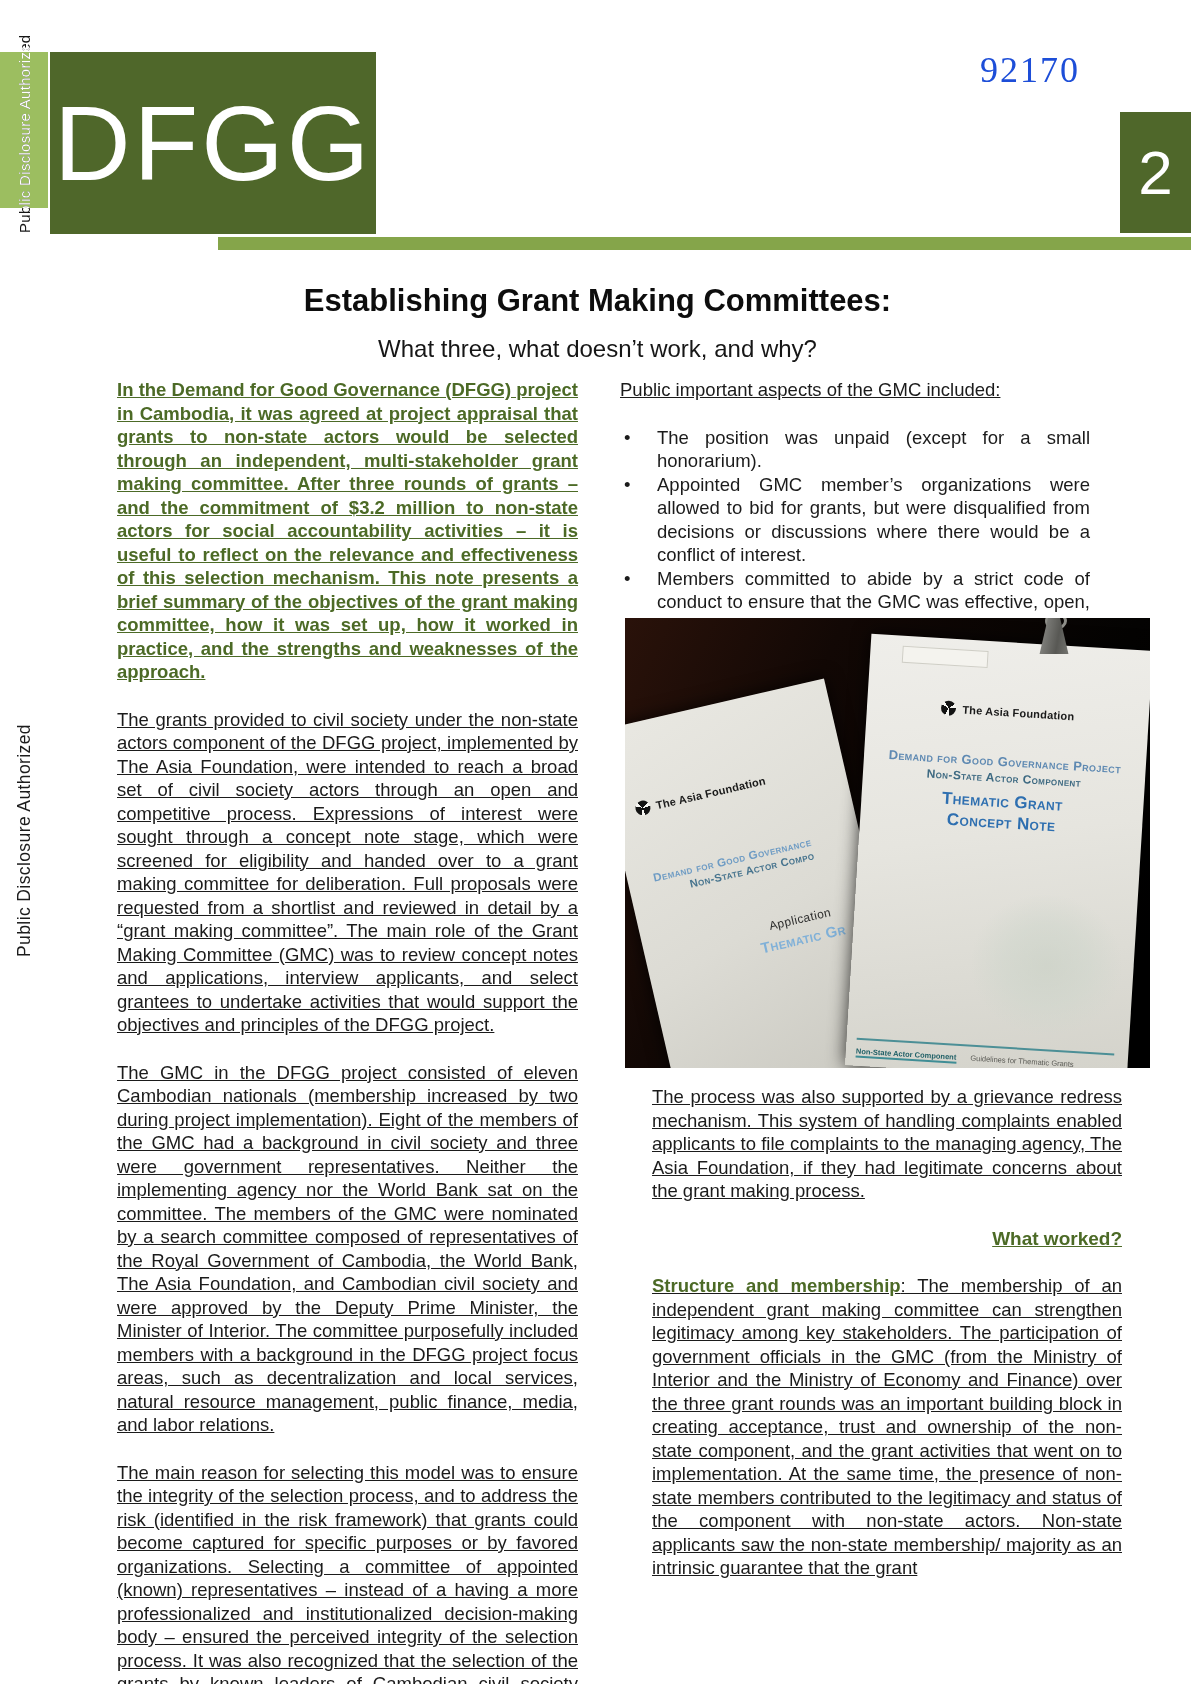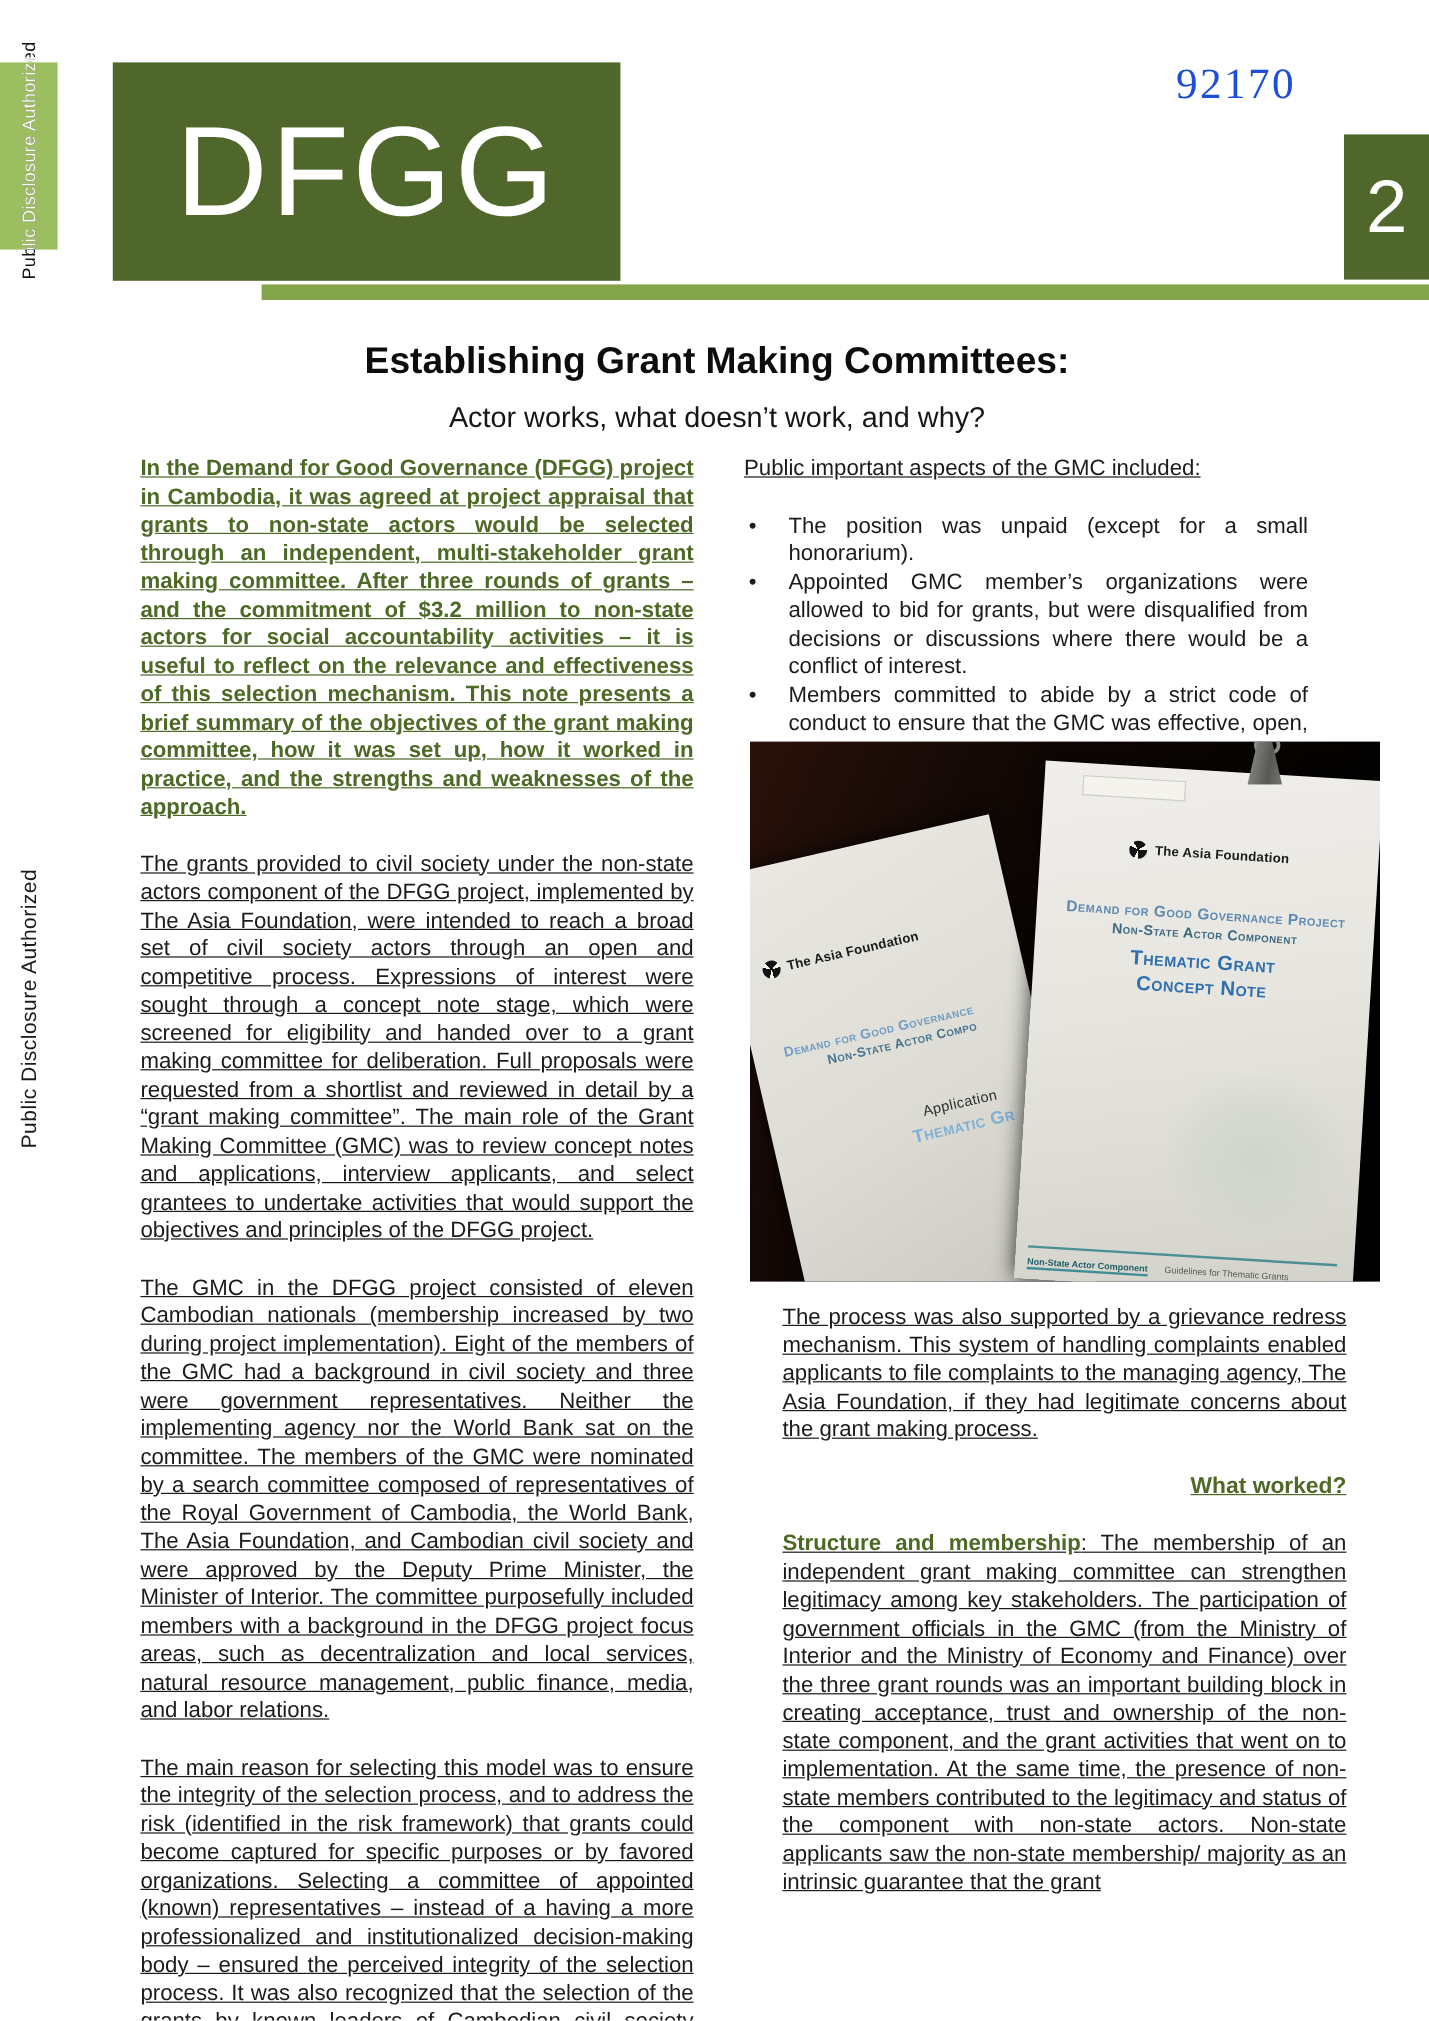--- a/index.html
+++ b/index.html
@@ -9,22 +9,22 @@
   }
   
   .green-strip{position:absolute; left:0; top:52px; width:48px; height:156px; background:#9cbe60;}
   .pda{position:absolute; transform:rotate(-90deg); transform-origin:0 0; white-space:nowrap;}
   .pda-top{left:16px; top:233px; width:200px; height:22px; font-size:15px; letter-spacing:.3px;}
   .pda-top .layer{position:absolute; left:0; top:0; white-space:nowrap;}
   .layer-black{color:#151515;}
   .layer-white{color:#ffffff; clip-path:inset(0 13px 0 25px);}
   .pda-mid{left:14px; top:957px; font-size:17.5px; color:#1c1c1c; letter-spacing:.4px;}
   
-  .dfgg-box{position:absolute; left:50px; top:52px; width:423px; height:182px; background:#4f672a;
-            display:flex; align-items:center; justify-content:center;margin-left:44px;}
+  .dfgg-box{position:absolute; left:50px; top:52px; width:326px; height:182px; background:#4f672a;
+            display:flex; align-items:center; justify-content:center;}
   .dfgg-box span{color:#fff; font-size:106px; letter-spacing:3px; line-height:1;}
   .series-title{position:absolute; left:452px; top:126px; font-size:84px; line-height:1; color:#6a8c3a; letter-spacing:1px;}
   .doc-number{position:absolute; left:980px; top:52px; font-size:36px; line-height:1; color:#1d4ed8; letter-spacing:2px;font-family:Liberation Serif, serif;}
   .note-badge{position:absolute; left:1120px; top:112px; width:71px; height:121px; background:#4f672a;
               display:flex; align-items:center; justify-content:center;}
   .note-badge span{color:#fff; font-size:62px; line-height:1;}
   .green-bar{position:absolute; left:218px; top:237px; width:973px; height:13px; background:#85a54a;}
   
   .title-wrap{position:absolute; left:110px; top:266px; width:975px; text-align:center;}
   .main-title{font-size:31px; font-weight:bold; color:#0d0d0d; margin:17px; line-height:1.15;}
@@ -91,21 +91,21 @@
     <span>DFGG</span>
   </div>
   <div class="doc-number">92170</div>
   <div class="note-badge">
     <span>2</span>
   </div>
   <div class="green-bar"></div>
 
   <div class="title-wrap">
     <h1 class="main-title">Establishing Grant Making Committees:</h1>
-    <div class="sub-title">Actor works, what doesn’t work, and why?</div>
+    <div class="sub-title">What three, what doesn’t work, and why?</div>
   </div>
 
   <div class="col col-left">
     <p class="green-text">In the Demand for Good Governance (DFGG) project in Cambodia, it was agreed at project appraisal that grants to non-state actors would be selected through an independent, multi-stakeholder grant making committee.  After three rounds of grants – and the commitment of $3.2 million to non-state actors for social accountability activities – it is useful to reflect on the relevance and effectiveness of this selection mechanism. This note presents a brief summary of the objectives of the grant making committee, how it was set up, how it worked in practice, and the strengths and weaknesses of the approach.</p>
     <p>The grants provided to civil society under the non-state actors component of the DFGG project, implemented by The Asia Foundation, were intended to reach a broad set of civil society actors through an open and competitive process. Expressions of interest were sought through a concept note stage, which were screened for eligibility and handed over to a grant making committee for deliberation. Full proposals were requested from a shortlist and reviewed in detail by a “grant making committee”.  The main role of the Grant Making Committee (GMC) was to review concept notes and applications, interview applicants, and select grantees to undertake activities that would support the objectives and principles of the DFGG project.</p>
     <p>The GMC in the DFGG project consisted of eleven Cambodian nationals (membership increased by two during project implementation). Eight of the members of the GMC had a background in civil society and three were government representatives. Neither the implementing agency nor the World Bank sat on the committee.  The members of the GMC were nominated by a search committee composed of representatives of the Royal Government of Cambodia, the World Bank, The Asia Foundation, and Cambodian civil society and were approved by the Deputy Prime Minister, the Minister of Interior.  The committee purposefully included members with a background in the DFGG project focus areas, such as decentralization and local services, natural resource management, public finance, media, and labor relations.</p>
     <p>The main reason for selecting this model was to ensure the integrity of the selection process, and to address the risk (identified in the risk framework) that grants could become captured for specific purposes or by favored organizations. Selecting a committee of appointed (known) representatives – instead of a having a more professionalized and institutionalized decision-making body – ensured the perceived integrity of the selection process. It was also recognized that the selection of the grants by known leaders of Cambodian civil society would build ownership and strengthen the legitimacy of the process.</p>
   </div>
 
   <div class="col col-right-top">

